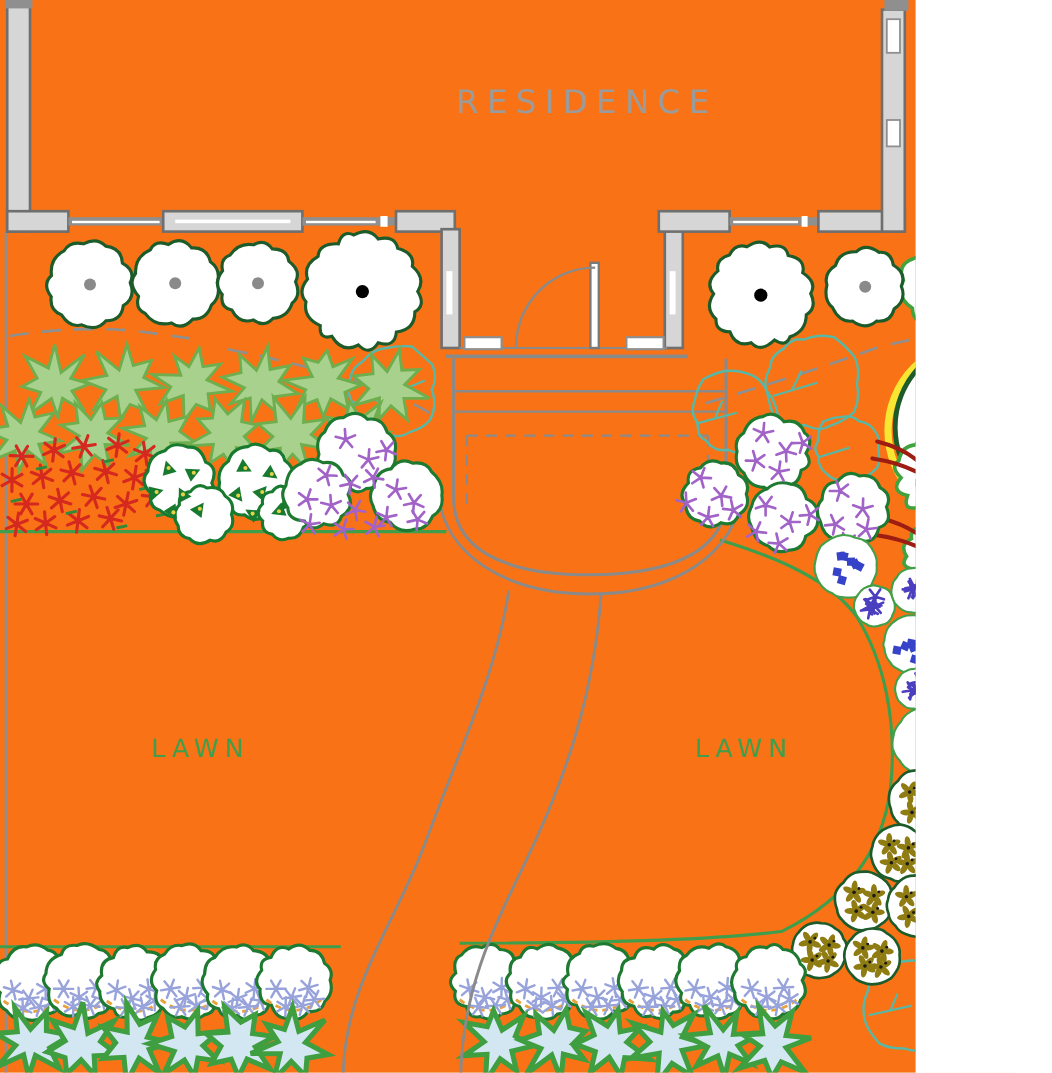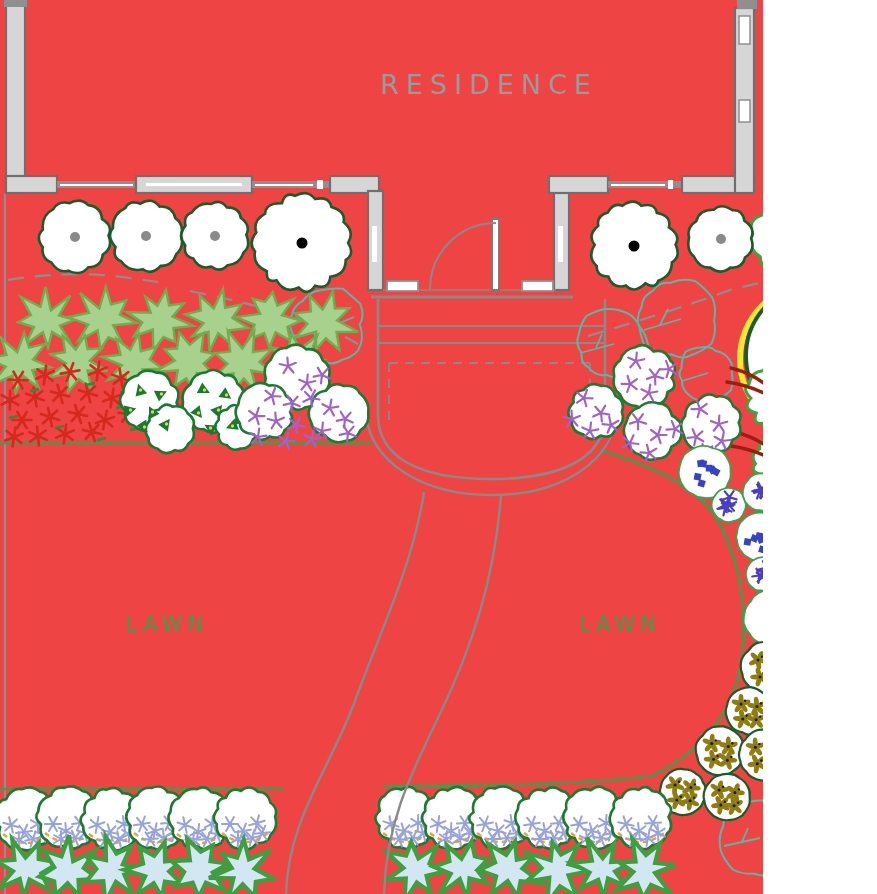--- a/index.html
+++ b/index.html
@@ -1,16 +1,16 @@
 <!DOCTYPE html>
 <html style="--wall-fill: #d6d6d6; --wall-stroke: #6f6f6f; --hardscape-line: #8a8a8a; --text-gray: #9b9b9b; --lawn-green: #3f9e4c; --bed-line-green: #3f9e4c; --shrub-dark-green: #1d5c2a; --shrub-mid-green: #1e7a30; --shrub-tri-green: #177a2e; --grass-green: #41a33e; --circle-green: #43a049; --star-fill: #a9d18e; --star-stroke: #6fae4e; --pale-star-fill: #bdd9ab; --pale-star-stroke: #8cbf85; --blue-star-fill: #d3e7f2; --blue-star-stroke: #3f9e3f; --teal: #57b8a7; --red-flower: #d5281e; --dark-red: #9e1d12; --purple: #a263c8; --lavender: #97a3da; --indigo: #4b3fc0; --blue-square: #3642c8; --olive: #8f7c12; --orange-arc: #e8a23c; --orange-dash: #ef6a45; --yellow-halo: #f7e733;"><head>
 <meta charset="utf-8">
 <style>
   html,body{margin:0;padding:0;background:#fff;}
-  .stage{position:relative;width:763px;height:894px;background:#ef4444;overflow:hidden;}
+  .stage{position:relative;width:763px;height:894px;background:#f97316;overflow:hidden;}
   svg{position:absolute;left:0;top:0;}
   .wall{fill:var(--wall-fill,#d6d6d6);stroke:var(--wall-stroke,#6f6f6f);stroke-width:2.2;}
   .wband{fill:#8f8f8f;}
   .slit{fill:#ffffff;}
   .hard{stroke:var(--hardscape-line,#8a8a8a);fill:none;}
   .dash2{stroke-dasharray:9 7;}
   .greenline{stroke:var(--bed-line-green,#3f9e4c);stroke-width:2.6;fill:none;}
   .pline{stroke:#8f8f8f;stroke-width:2.2;fill:none;}
   .gdash{stroke:#8f8f8f;stroke-width:2.2;fill:none;stroke-dasharray:16 11;}
   .orangedash{stroke:var(--orange-dash,#ef6a45);stroke-width:3;fill:none;}

